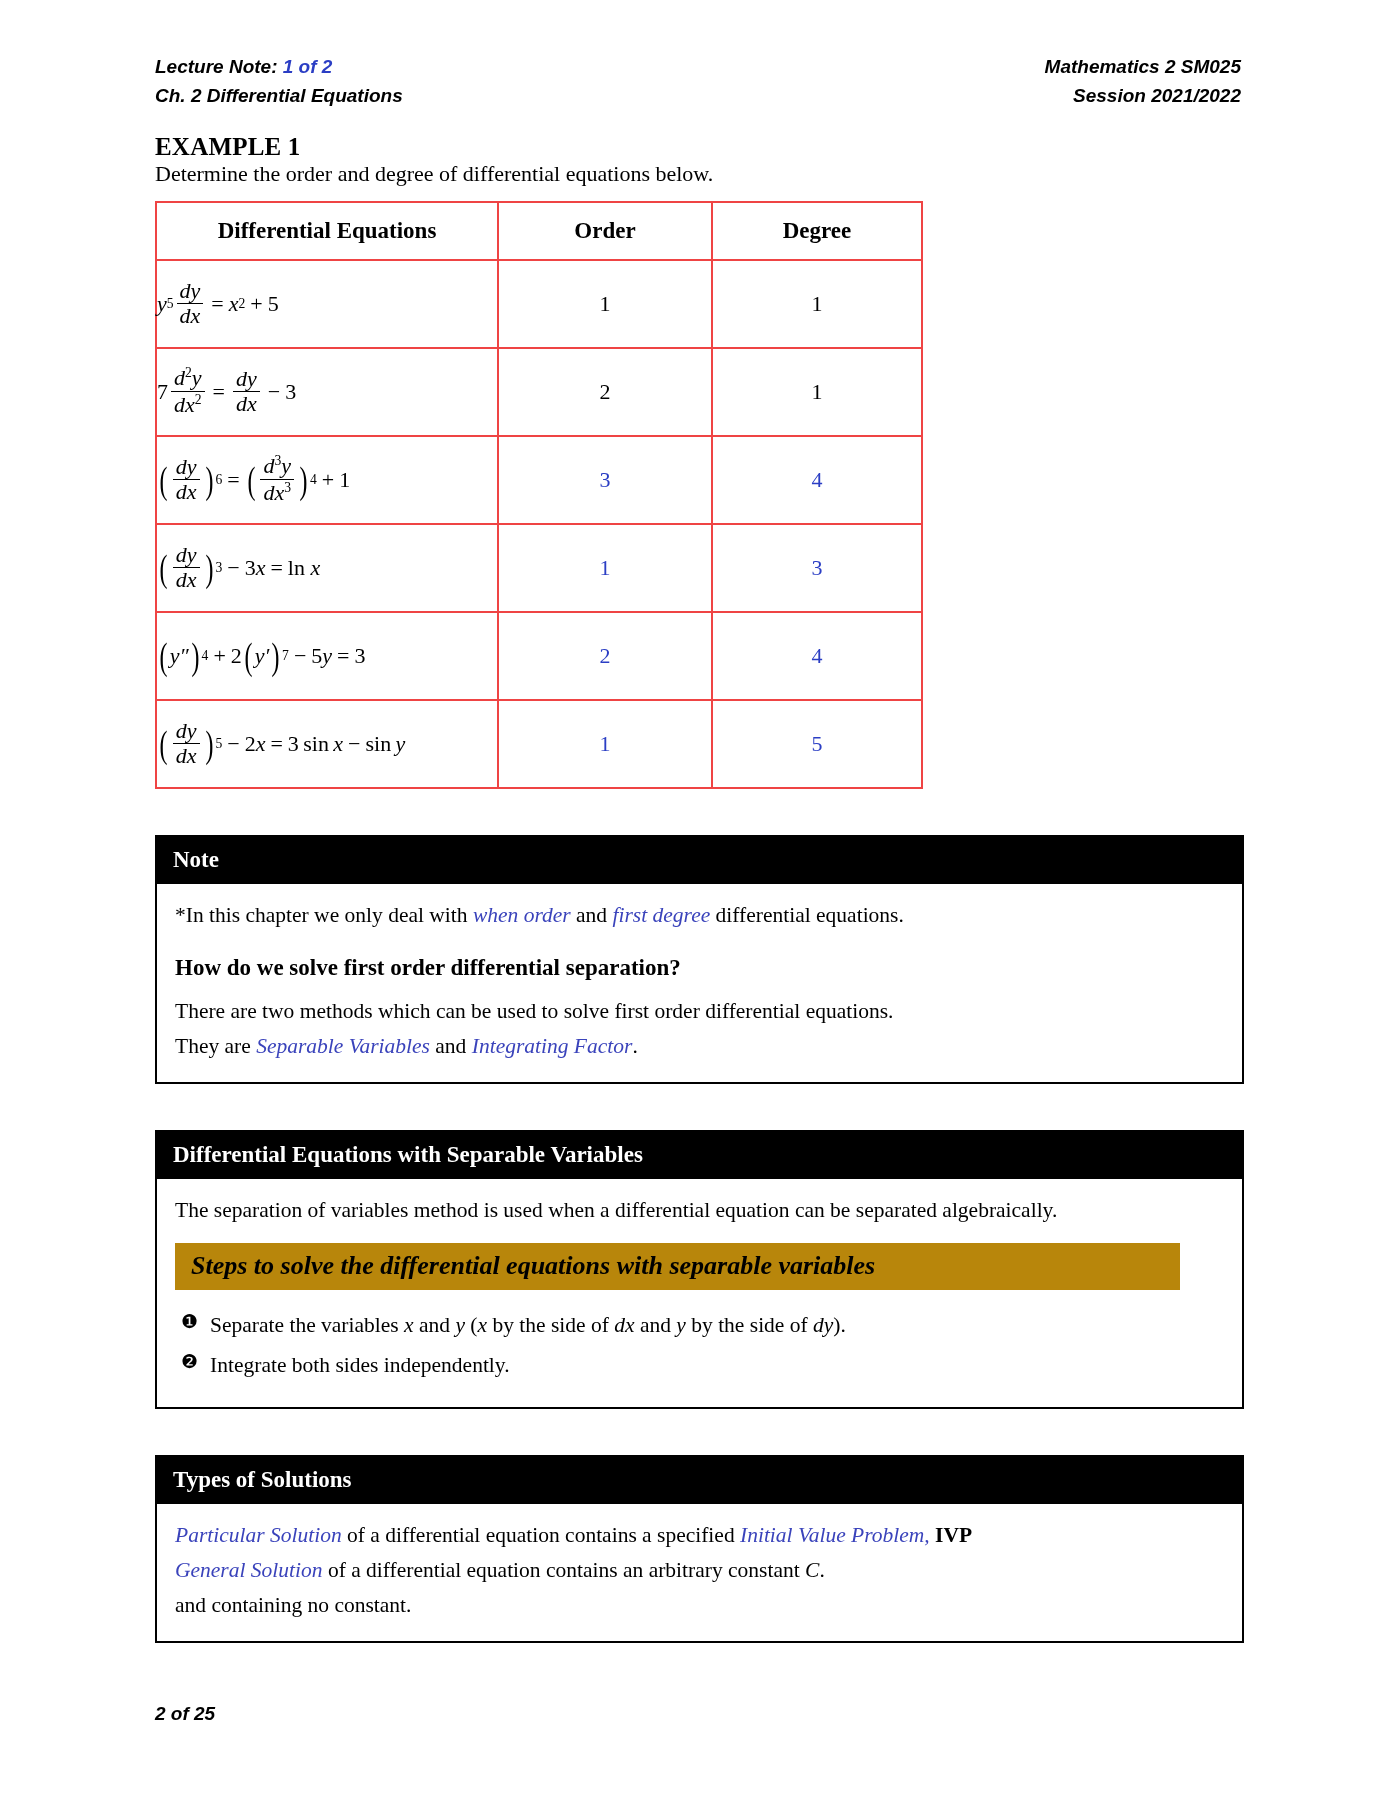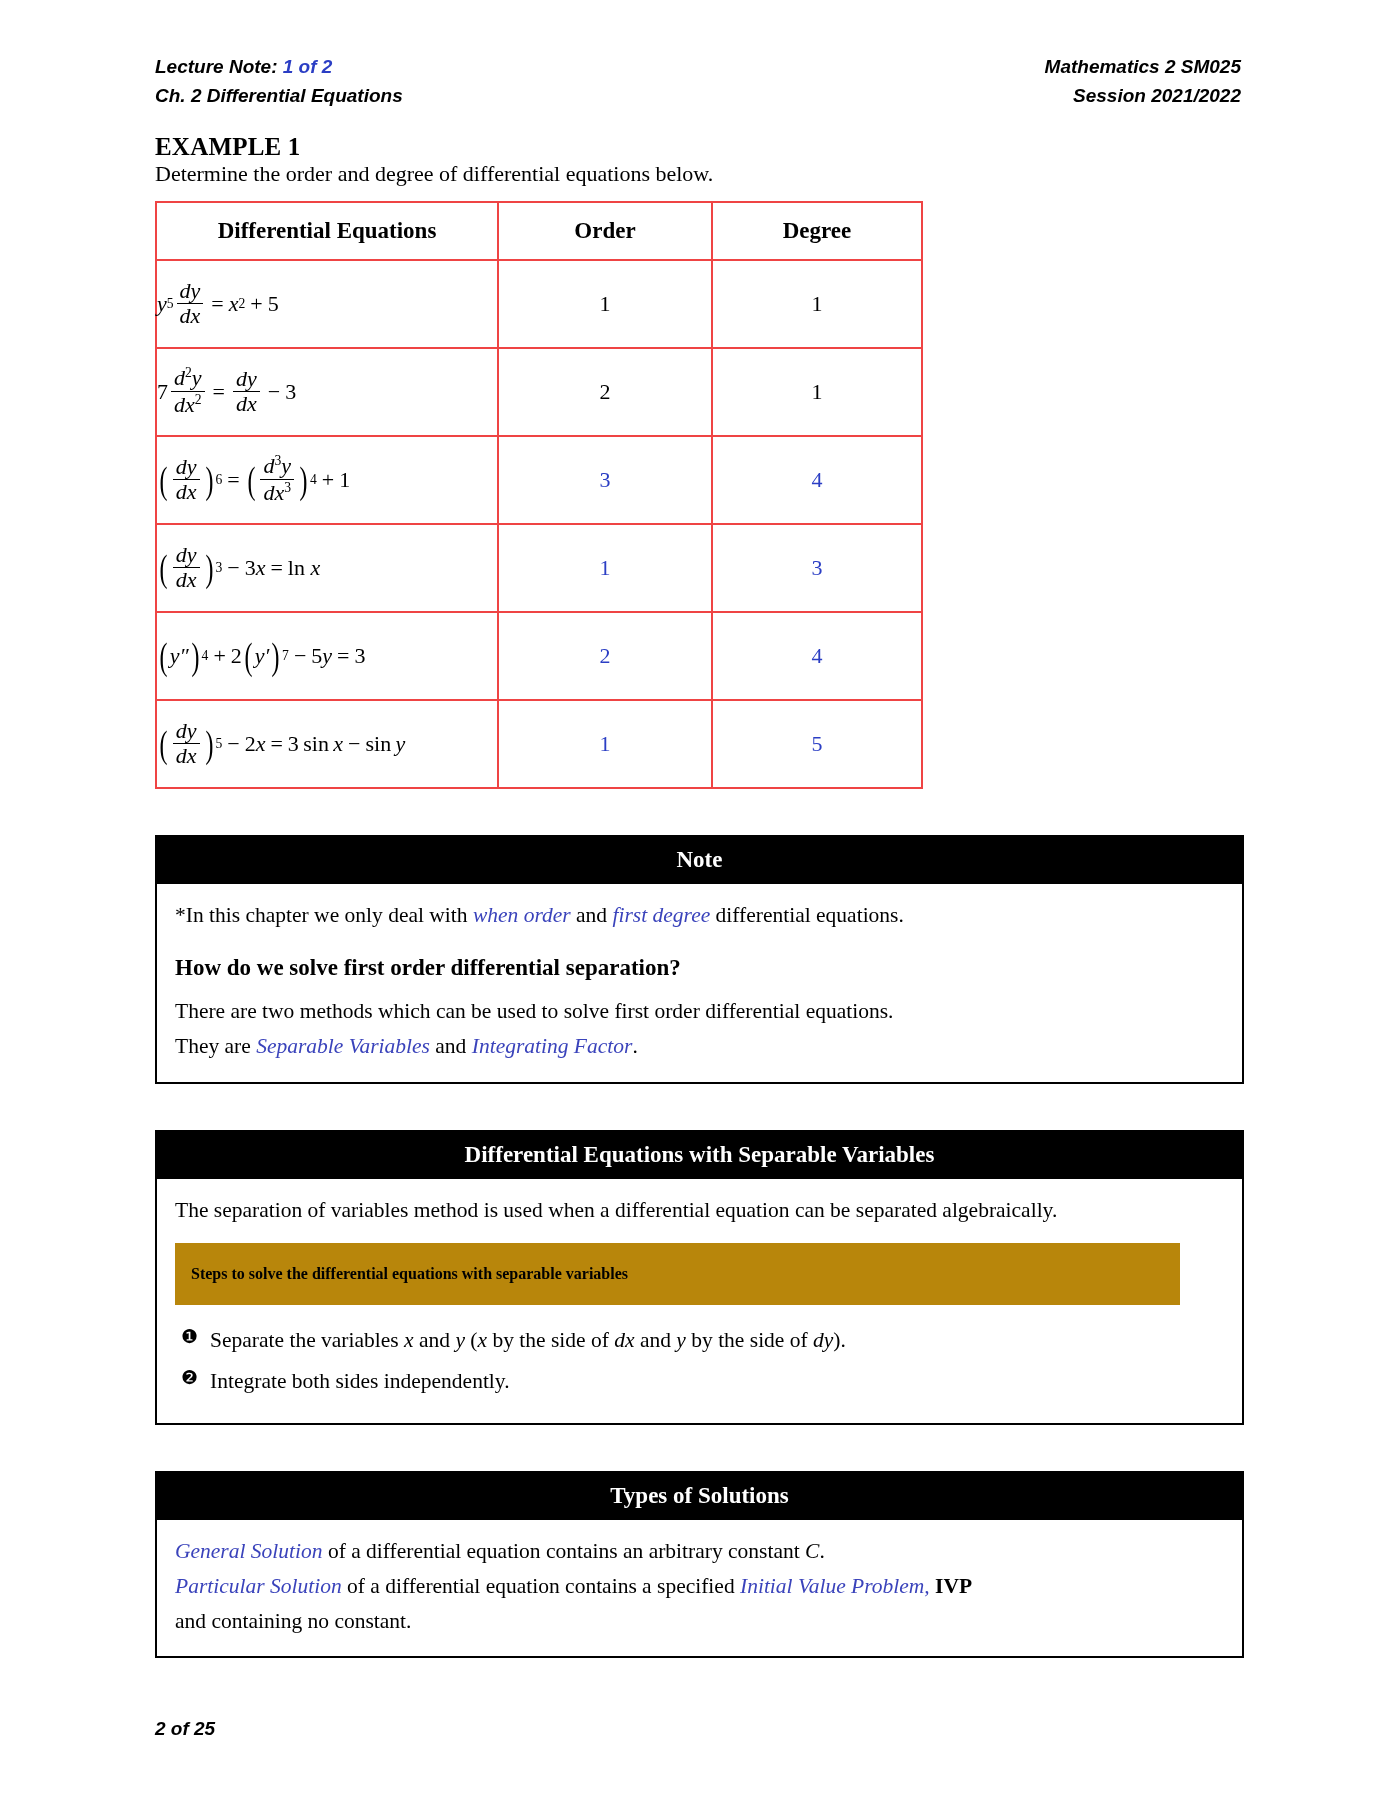--- a/index.html
+++ b/index.html
@@ -112,44 +112,44 @@
     margin-top: 46px;
     border: 2px solid #000;
     width: 1085px;
   }
   .box .bar {
     background: #000000;
     color: #ffffff;
     font-size: 23px;
     font-weight: bold;
     padding: 10px 16px 11px 16px;
-    text-align: center;
   }
   .box .body {
     padding: 14px 18px 18px 18px;
     font-size: 21.5px;
     line-height: 1.62;
   }
   .it-blue { color: #3a43bb; font-style: italic; }
   .q-head {
     font-size: 23px;
     font-weight: bold;
     margin: 16px 0 8px 0;
   }
   .justified { text-align: justify; }
   .gold-banner {
     background: #b8860b;
     color: #000;
     font-weight: bold;
-    font-size: 16px;
-    padding: 18px 16px;
+    font-size: 26px;
+    padding: 2px 16px;
     margin: 16px 0 12px 0;
     display: inline-block;
     width: calc(100% - 44px);
     box-sizing: border-box;
+    font-style: italic;
   }
   .step {
     display: flex;
     align-items: flex-start;
     gap: 12px;
     margin: 6px 0 6px 6px;
     font-size: 21.5px;
   }
   .step .bullet { font-size: 19px; line-height: 1.5; }
 
@@ -330,24 +330,24 @@
         <span class="bullet">❷</span>
         <span>Integrate both sides independently.</span>
       </div>
     </div>
   </div>
 
   <div class="box">
     <div class="bar">Types of Solutions</div>
     <div class="body">
       <div>
+        <span class="it-blue">Particular Solution</span><span> of a differential equation contains a specified </span><span class="it-blue">Initial Value Problem,</span> <b>IVP</b>
+      </div>
+      <div>
         <span class="it-blue">General Solution</span><span> of a differential equation contains an arbitrary constant </span><span class="mi">C</span><span>.</span>
       </div>
-      <div>
-        <span class="it-blue">Particular Solution</span><span> of a differential equation contains a specified </span><span class="it-blue">Initial Value Problem,</span> <b>IVP</b>
-      </div>
       <div>and containing no constant.</div>
     </div>
   </div>
 
   <div class="footer">2 of 25</div>
 
 </div>
 
 </body></html>

